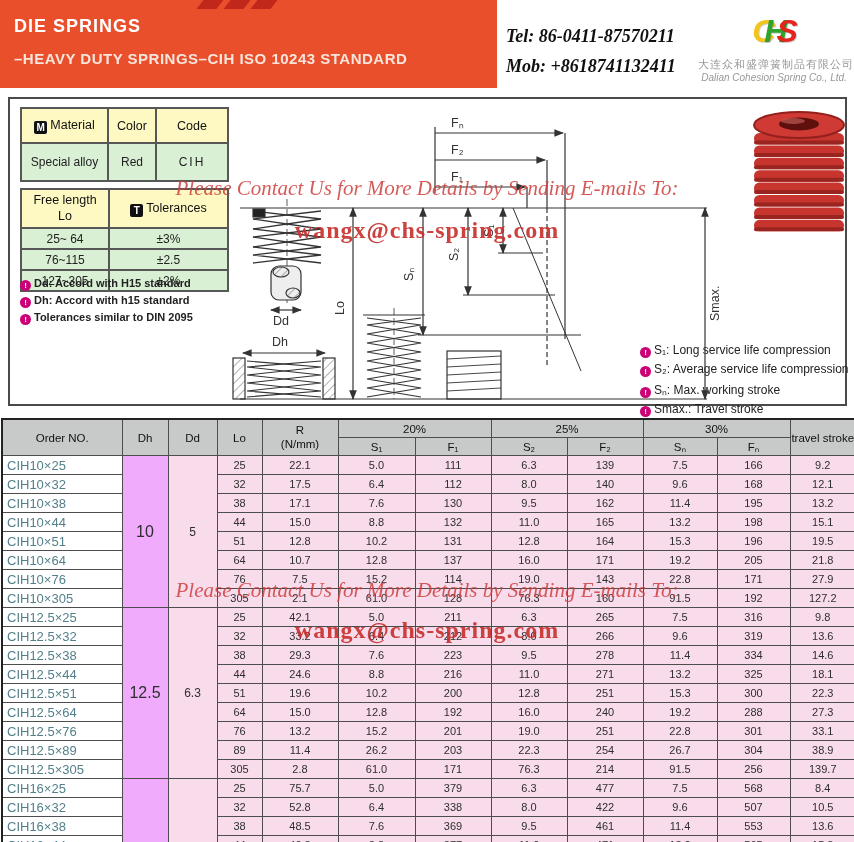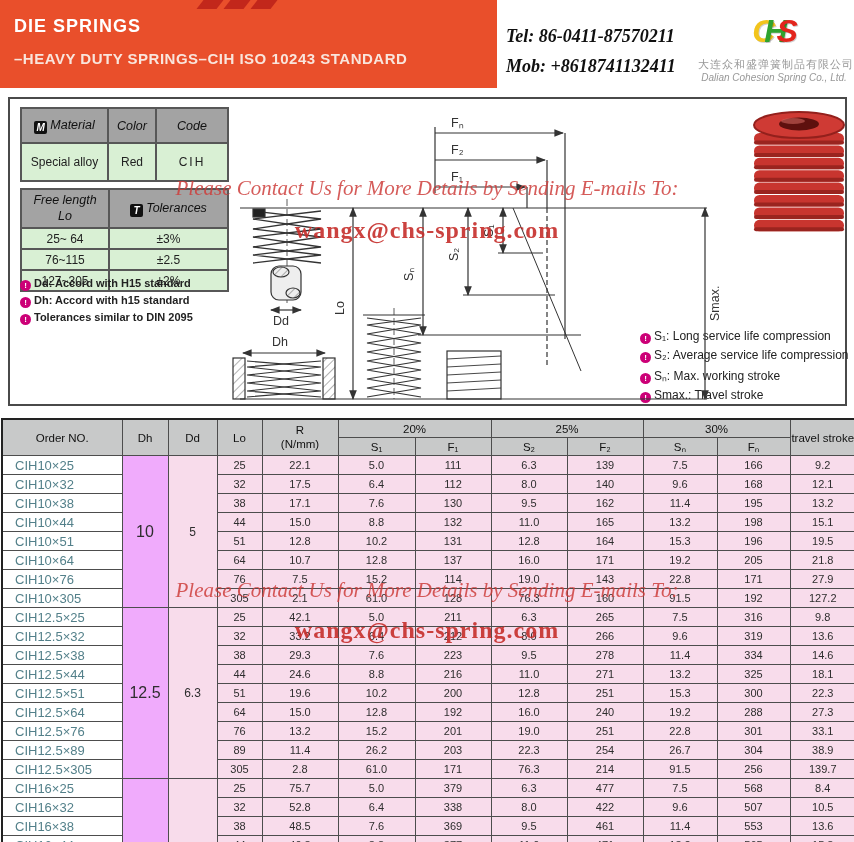--- a/index.html
+++ b/index.html
@@ -27,40 +27,40 @@
   .l-s{color:#E3251D;margin-left:-9px;}
   .logo-cn{font-size:11px;color:#989898;letter-spacing:1px;margin-top:1px;white-space:nowrap;}
   .logo-en{font-size:10px;color:#989898;white-space:nowrap;font-style:italic;}
 
   
   .mid-box{position:absolute;left:8px;top:97px;width:835px;height:305px;
            border:2px solid #4a4a4a;background:#fff;}
 
   table.small{border-collapse:collapse;position:absolute;table-layout:fixed;}
   table.small th,table.small td{border:2px solid #575757;text-align:center;padding:0;}
-  table.small th{background:#a3a3a3;font-weight:normal;font-size:12.5px;color:#111;font-style:italic;}
+  table.small th{background:#fef9c3;font-weight:normal;font-size:12.5px;color:#111;}
   table.small td{background:#D9F0D4;font-size:12px;color:#222;}
   .mat{left:10px;top:8px;}
   .mat th{height:33px;}
   .mat td{height:36px;}
   .code-val{font-size:19px;color:#3F8C8C;letter-spacing:2px;margin-top:20px;}
   .tol{left:10px;top:89px;}
   .tol th{height:37px;white-space:pre-line;line-height:1.25;}
   .tol td{height:19px;font-size:12px;}
   .sq-icon{display:inline-block;width:13px;height:13px;background:#111;color:#fff;
            font-size:10px;font-weight:bold;line-height:13px;text-align:center;
            border-radius:2px;vertical-align:-2px;margin-right:3px;}
 
   .notes{position:absolute;left:10px;top:178px;font-size:11px;font-weight:bold;color:#222;}
   .notes .note{margin-bottom:3px;white-space:nowrap;}
   .dot-icon{display:inline-block;width:11px;height:11px;border-radius:50%;background:#CC0077;
             color:#fff;font-size:8px;font-weight:bold;line-height:11px;text-align:center;
             vertical-align:-1px;margin-right:3px;}
 
-  .legend{position:absolute;left:630px;top:230px;font-size:12px;color:#222;}
+  .legend{position:absolute;left:630px;top:244px;font-size:12px;color:#222;}
   .legend .leg{margin-bottom:4px;white-space:nowrap;}
 
   .diagram{position:absolute;left:215px;top:4px;}
   .diagram text{font-size:12.5px;fill:#333;font-family:"Liberation Sans",sans-serif;}
 
   .spring-img{position:absolute;left:733px;top:8px;}
 
   
   .wm{position:absolute;left:20px;width:814px;text-align:center;z-index:50;pointer-events:none;
       font-family:"Liberation Serif",serif;}
@@ -68,21 +68,21 @@
   .wm-line2{font-weight:bold;font-size:24px;letter-spacing:1px;color:rgba(197,45,42,.9);}
   #wm1a{top:176px;} #wm1b{top:217px;} #wm2a{top:578px;} #wm2b{top:617px;}
 
   
   .spec-wrap{position:absolute;left:1px;top:418px;}
   table.spec{border-collapse:collapse;table-layout:fixed;width:852px;border:2px solid #222;}
   table.spec th,table.spec td{border:1px solid #4d4d4d;padding:0;overflow:hidden;}
   table.spec th{background:#C8C9C9;font-weight:normal;font-size:11.5px;color:#111;height:17px;}
   table.spec th.two{white-space:pre-line;line-height:1.2;}
   table.spec td{height:18px;font-size:11px;text-align:center;color:#2e2e2e;background:#F8DCEB;}
-  table.spec td.order{background:#fff;text-align:left;padding-left:12px;font-size:13px;color:#53808A;}
+  table.spec td.order{background:#fff;text-align:left;padding-left:4px;font-size:13px;color:#53808A;}
   table.spec td.dh{background:#f0abfc;font-size:16px;margin-top:48px;}
   table.spec td.dd{font-size:12px;}
 </style>
 </head>
 <body>
 
 <div id="page">
 
   <div class="banner">
     <div class="chev" style="left:200px;"></div>

